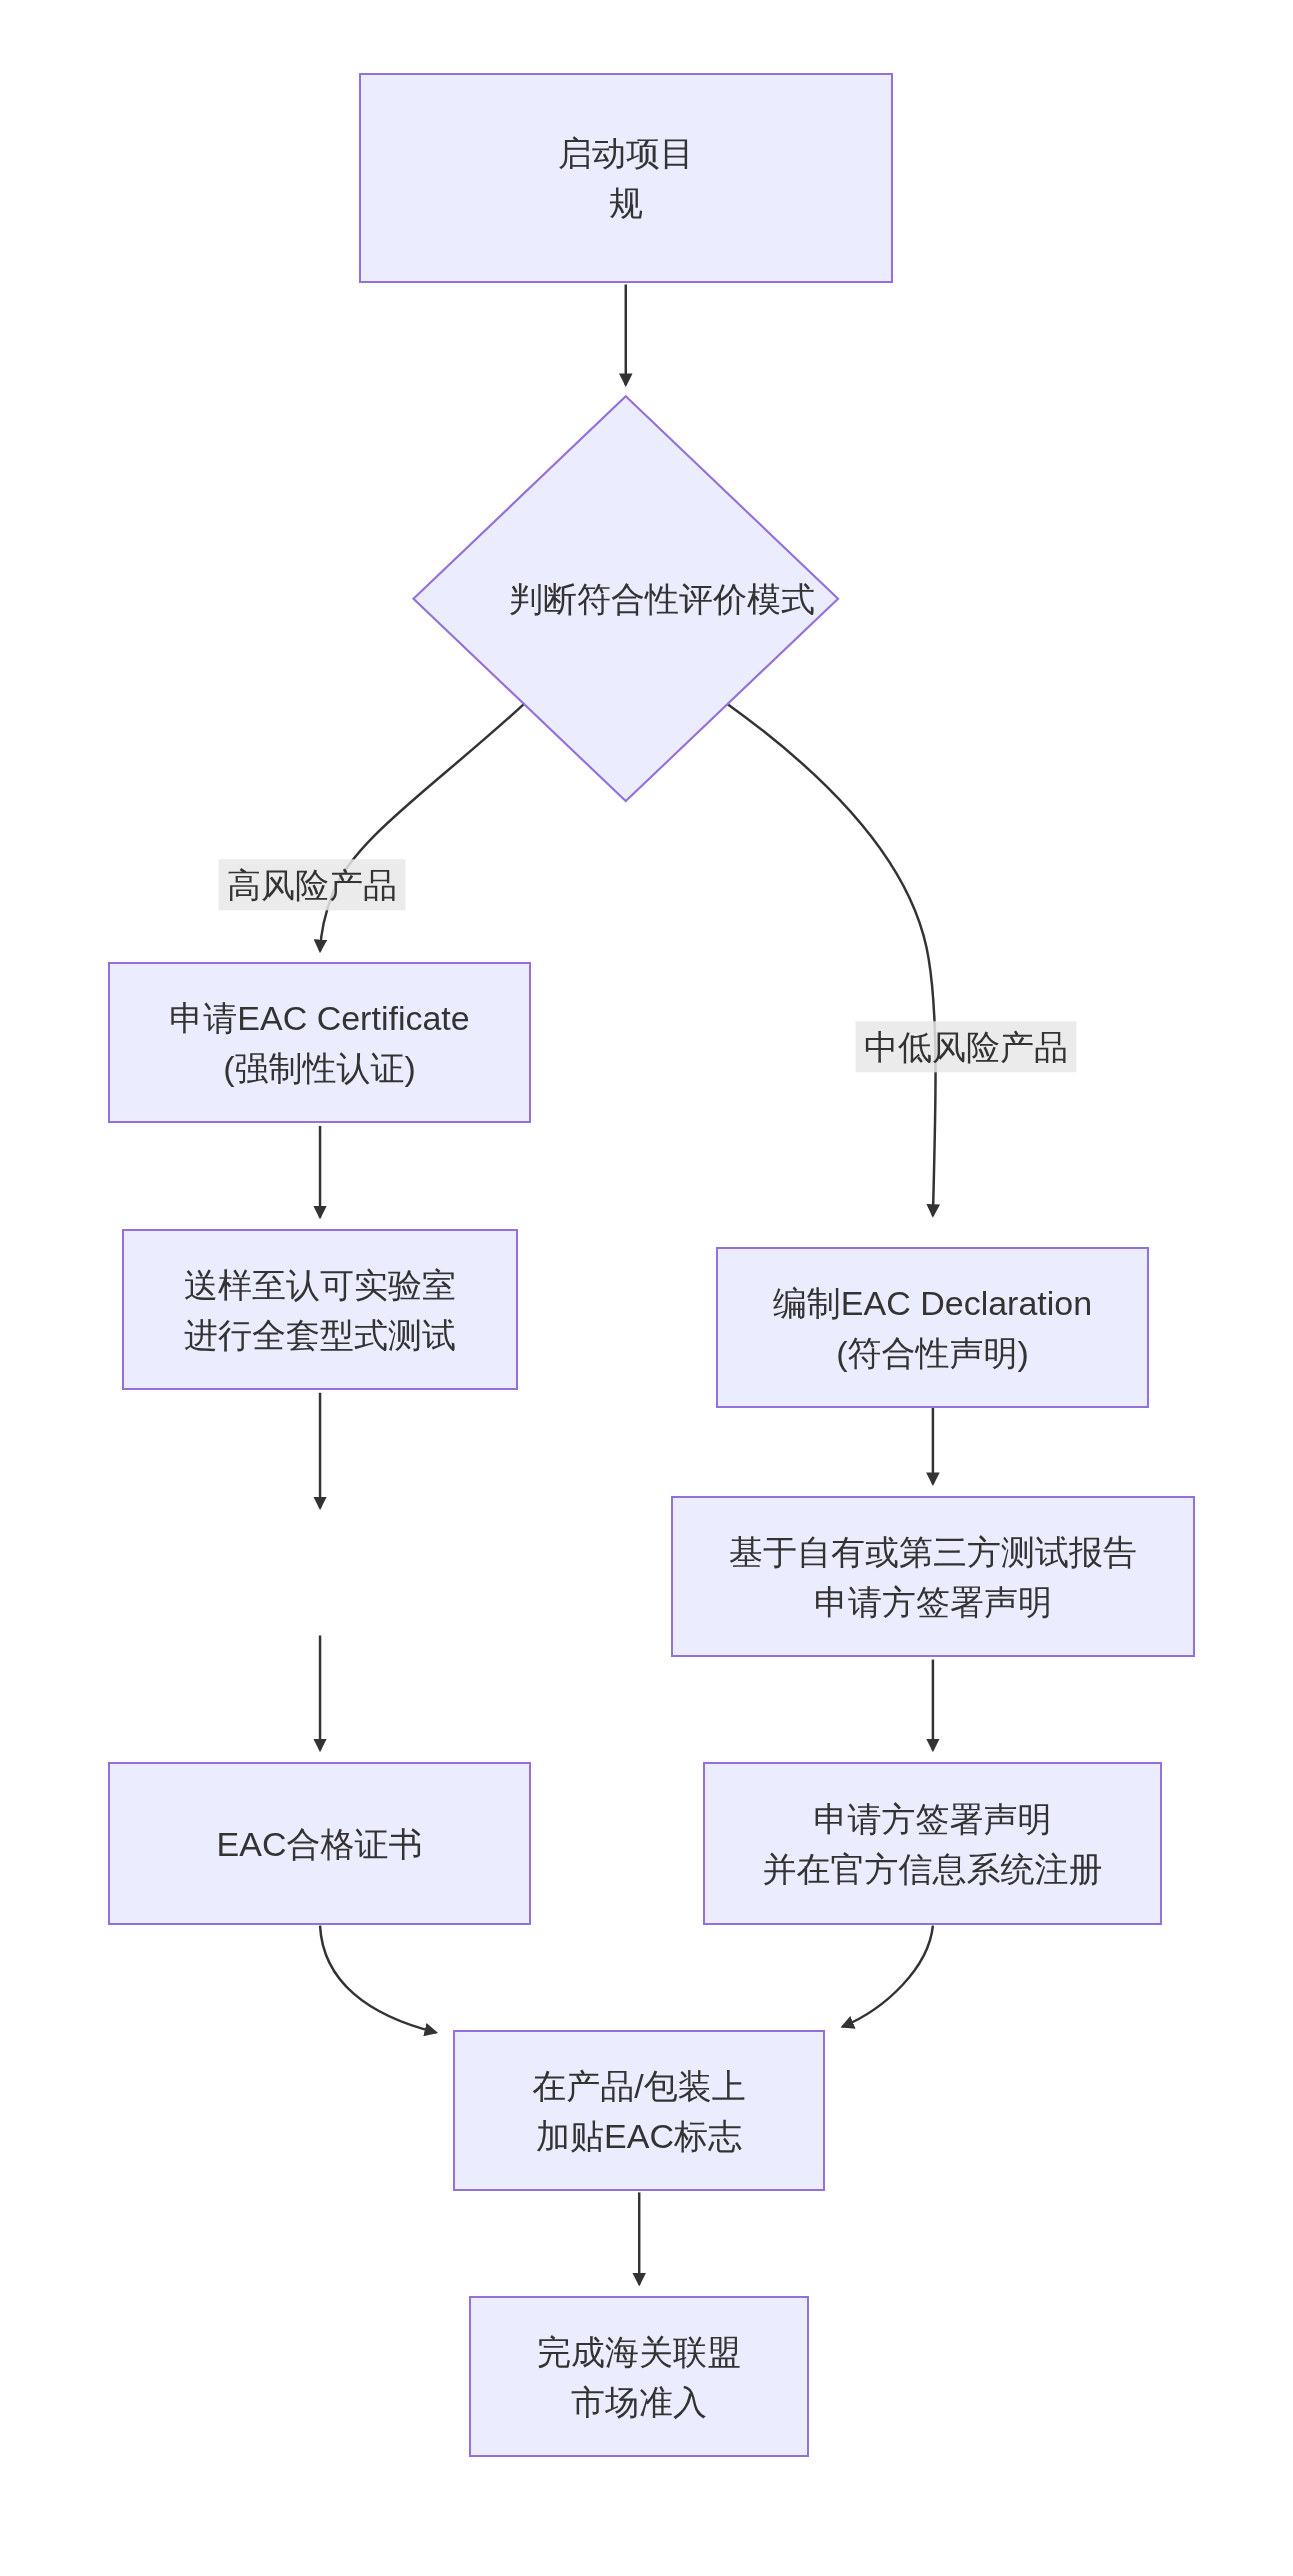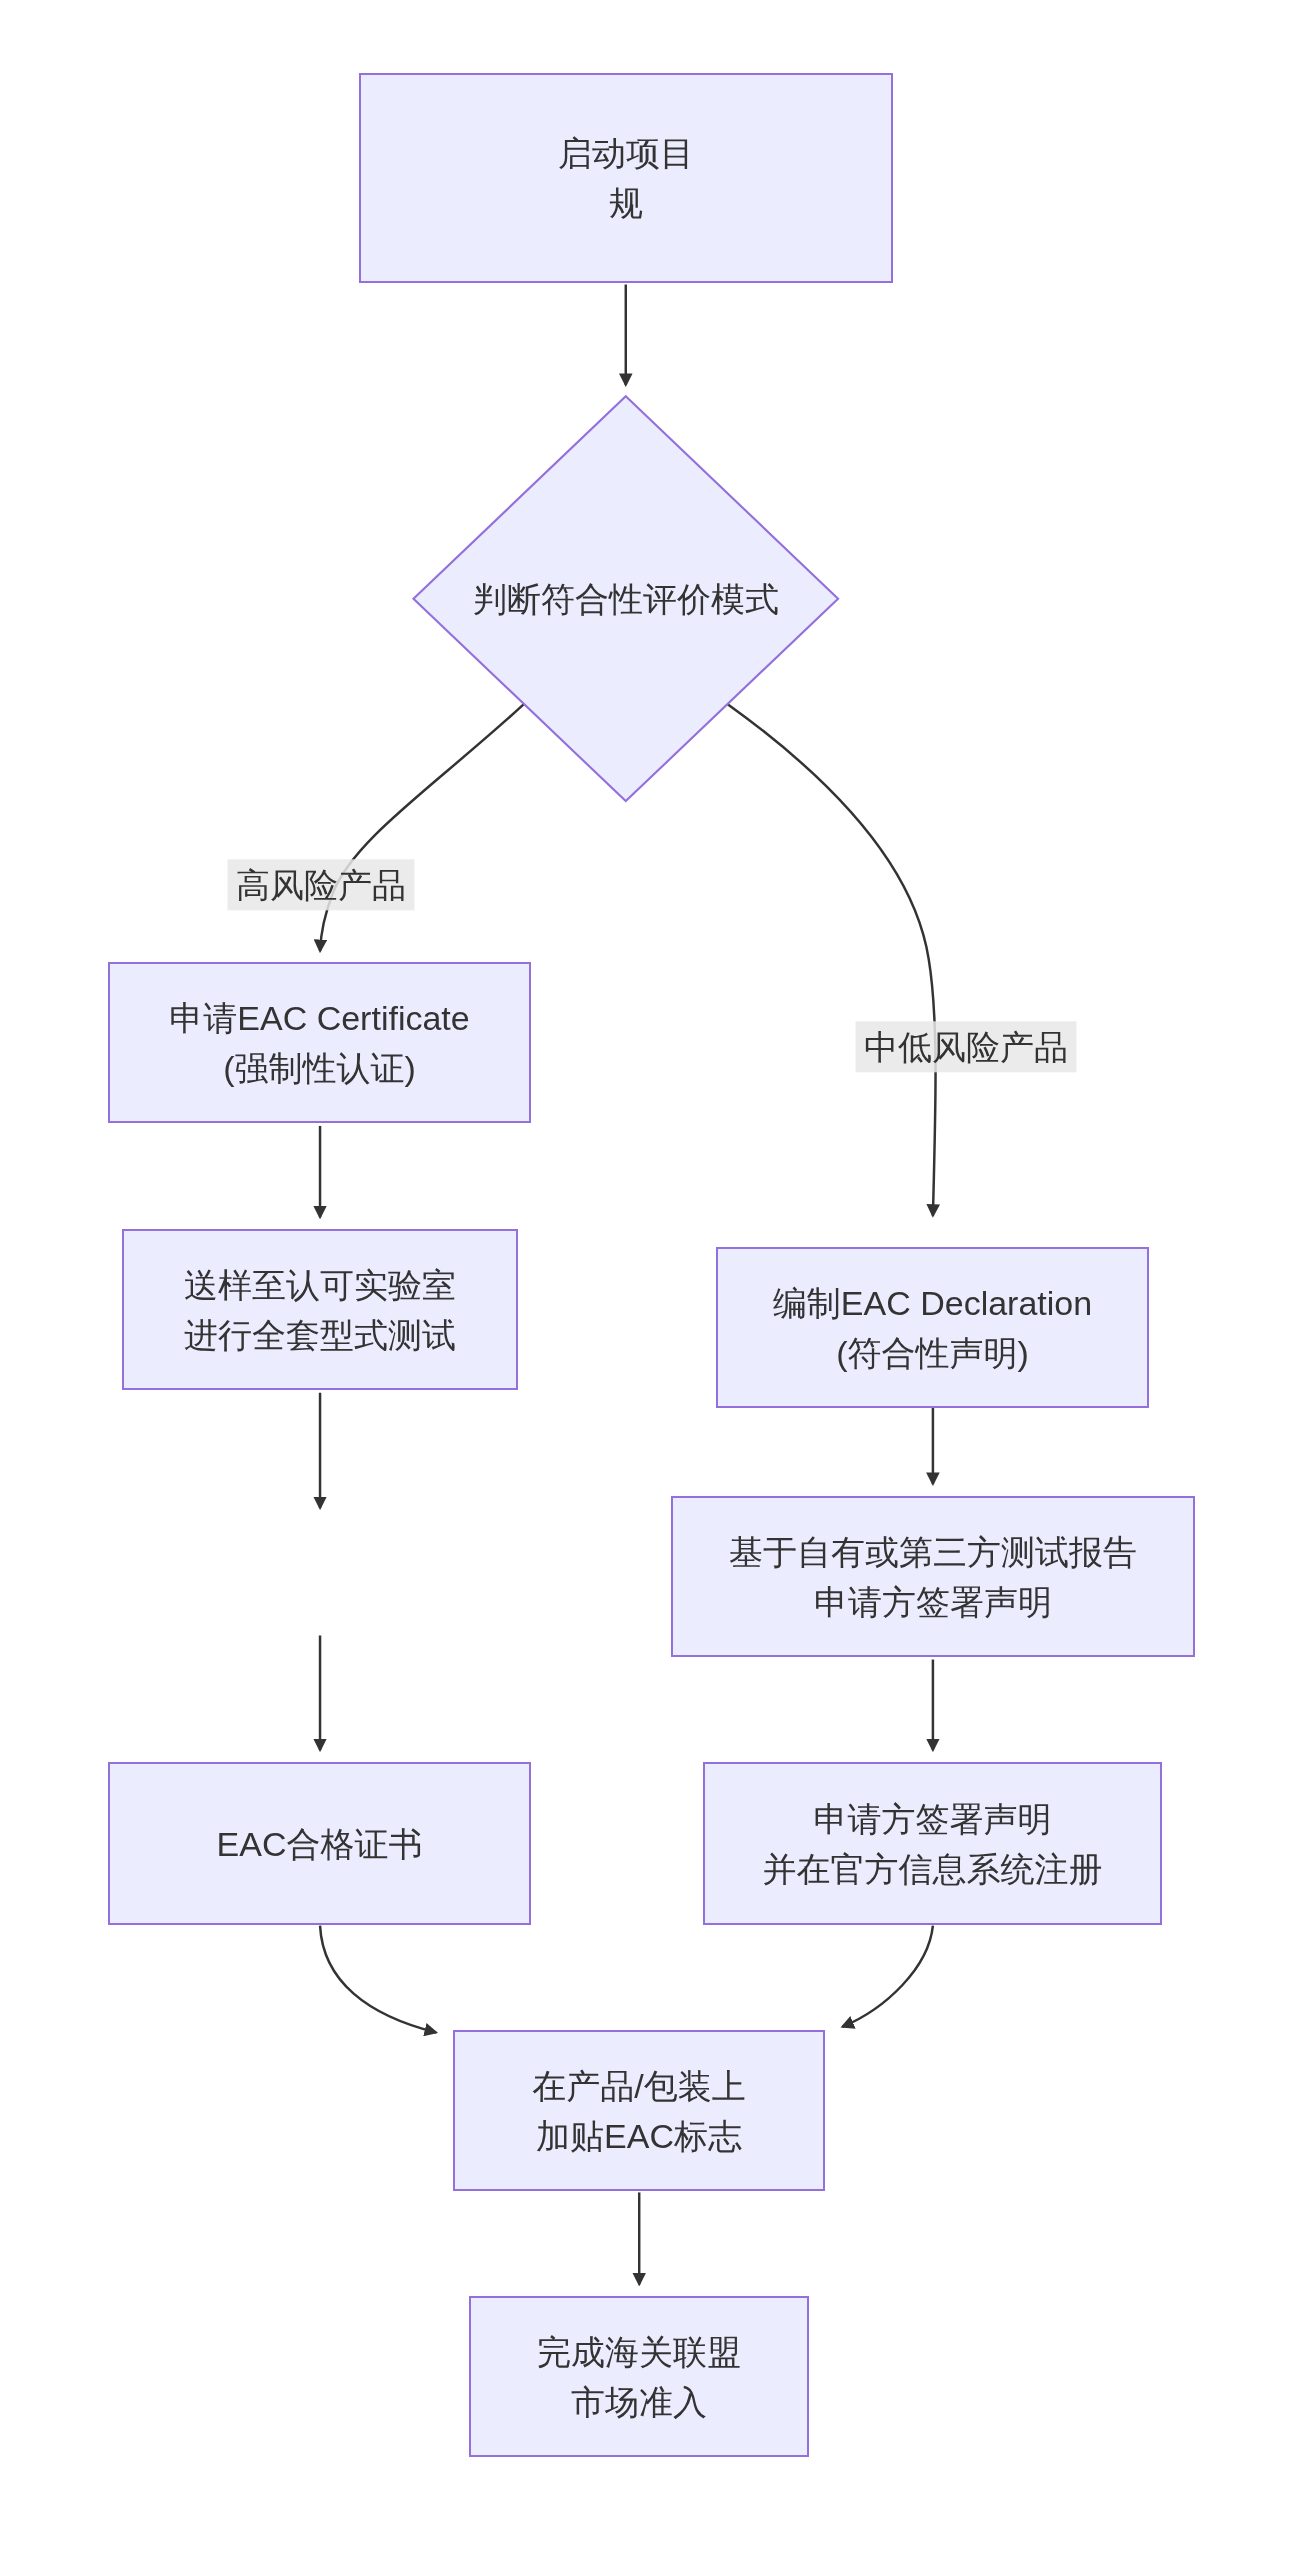--- a/index.html
+++ b/index.html
@@ -41,20 +41,21 @@
     white-space: nowrap;
   }
   .diamond-text {
     position: absolute;
     transform: translate(-50%, -50%);
     font-size: 34px;
     line-height: 50px;
     white-space: nowrap;
     color: #333333;
     text-align: center;
+    margin-left: 36px;
   }
   .edge-label {
     position: absolute;
     transform: translate(-50%, -50%);
     background: rgba(232, 232, 232, 0.85);
     padding: 5.7px 8.5px;
     font-size: 34px;
     line-height: 40px;
     white-space: nowrap;
     color: #333333;
@@ -107,21 +108,21 @@
     <polygon class="diamond-shape" points="884,560 1184,846 884,1132 584,846"></polygon>
   </svg>
 
   <div class="node" style="left:359px; top:73px; width:534px; height:210px;">
     <div class="line">启动项目</div>
     <div class="line">规</div>
   </div>
 
   <div class="diamond-text" style="left:626px; top:599px;">判断符合性评价模式</div>
 
-  <div class="edge-label" style="left:321px; top:885px;">高风险产品</div>
+  <div class="edge-label" style="left:312px; top:885px;">高风险产品</div>
   <div class="edge-label" style="left:966px; top:1047px;">中低风险产品</div>
 
   <div class="node" style="left:108px; top:962px; width:423px; height:161px;">
     <div class="line">申请EAC Certificate</div>
     <div class="line">(强制性认证)</div>
   </div>
 
   <div class="node" style="left:122px; top:1229px; width:396px; height:161px;">
     <div class="line">送样至认可实验室</div>
     <div class="line">进行全套型式测试</div>

